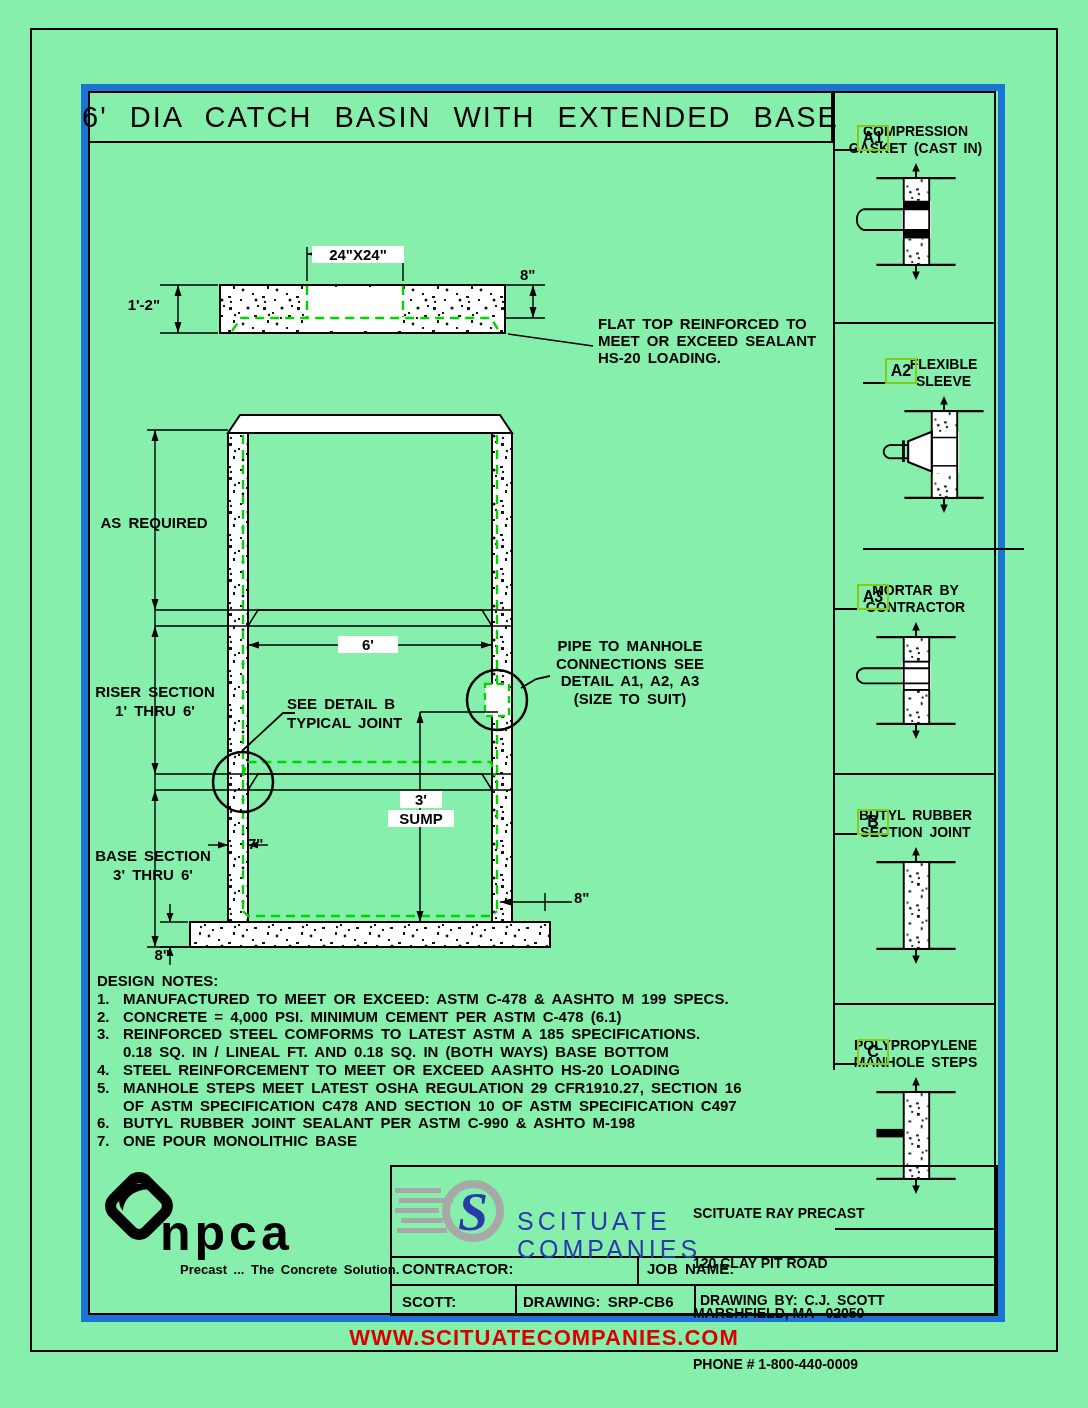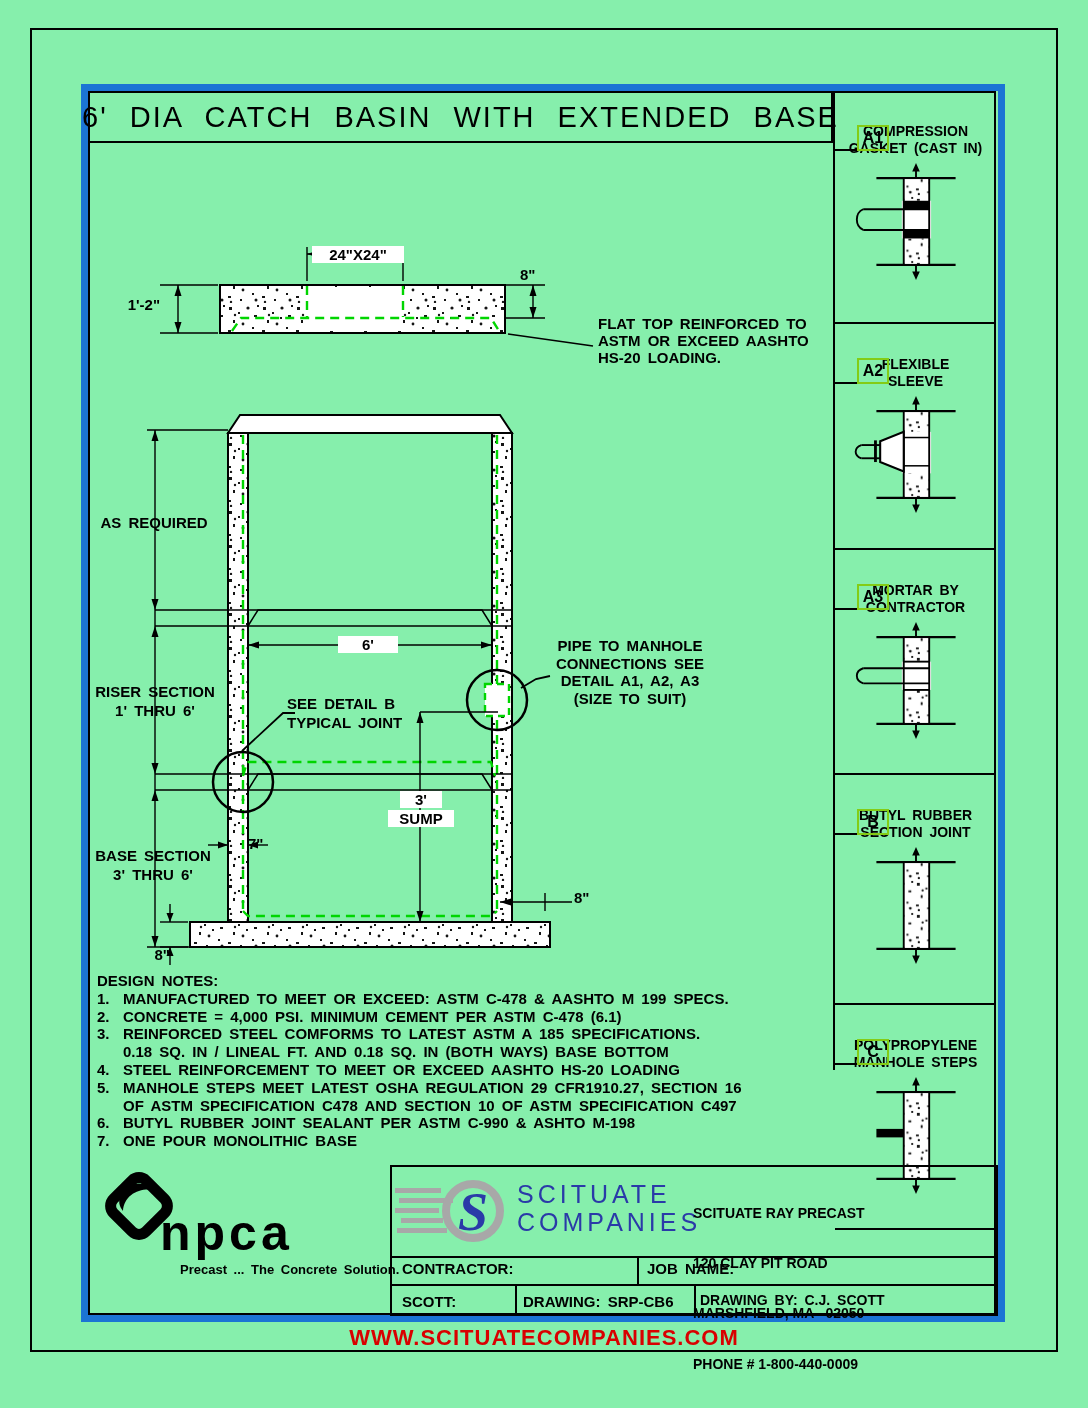--- a/index.html
+++ b/index.html
@@ -30,21 +30,21 @@
   .spec div{border-left:2px solid #000;border-top:2px solid #000;display:flex;align-items:center;
             padding:0 3px;box-sizing:border-box;white-space:nowrap;overflow:hidden;}
   .spec div:nth-child(4n+1){border-left:none;}
   .spec div:nth-child(-n+4){border-top:none;}
   .tblock{left:390px;top:1165px;width:608px;height:151px;border:2px solid #000;box-sizing:border-box;}
   .tb-h1{position:absolute;left:0;top:89px;width:100%;height:2px;background:#000;}
   .tb-h2{position:absolute;left:0;top:117px;width:100%;height:2px;background:#000;}
   .tb-v1{position:absolute;left:245px;top:89px;width:2px;height:28px;background:#000;}
   .tb-v2{position:absolute;left:123px;top:117px;width:2px;height:32px;background:#000;}
   .tb-v3{position:absolute;left:302px;top:117px;width:2px;height:32px;background:#000;}
-  .brand{color:#2a3aa8;font-size:25px;letter-spacing:4px;white-space:nowrap;}
+  .brand{color:#2a3aa8;font-size:25px;letter-spacing:4px;white-space:nowrap;margin-top:27px;}
   .addr{font-size:14px;font-weight:bold;line-height:16.8px;white-space:pre;}
   .website{left:144px;top:1325px;width:800px;text-align:center;color:#d90000;
            font-size:22px;font-weight:bold;letter-spacing:1px;}
   svg{display:block;}
   svg line,svg polyline,svg polygon,svg path,svg rect,svg circle{vector-effect:none;}
   .gd{stroke:#00d500;stroke-dasharray:9 6;stroke-width:2.4;fill:none;}
 </style>
 </head>
 <body>
 
@@ -188,21 +188,21 @@
     <line x1="410" y1="667" x2="482" y2="667" stroke="#000" stroke-width="1.4"></line>
     <polygon points="410,667 421,663.5 421,670.5"></polygon>
     <line x1="455" y1="658" x2="455" y2="676" stroke="#000" stroke-width="1.4"></line>
   </svg>
 
   <div class="abs cad wbg" style="left:312px;top:246px;width:86px;text-align:center;font-size:15px;">24"X24"</div>
   <div class="abs cad" style="left:520px;top:266px;width:34px;font-size:15px;">8"</div>
   <div class="abs cad" style="left:96px;top:296px;width:64px;text-align:right;font-size:15px;">1'-2"</div>
   <div class="abs cad" style="left:598px;top:315px;font-size:15px;line-height:17px;">
     <div>FLAT TOP REINFORCED TO</div>
-    <div>ASTM OR EXCEED AASHTO</div>
+    <div>MEET OR EXCEED SEALANT</div>
     <div>HS-20 LOADING.</div>
   </div>
   <div class="abs cad" style="left:94px;top:514px;width:120px;text-align:center;font-size:15px;">AS REQUIRED</div>
   <div class="abs cad" style="left:92px;top:682px;width:126px;text-align:center;font-size:15px;line-height:19px;">
     <div>RISER SECTION</div>
     <div>1' THRU 6'</div>
   </div>
   <div class="abs cad" style="left:90px;top:846px;width:126px;text-align:center;font-size:15px;line-height:19px;">
     <div>BASE SECTION</div>
     <div>3' THRU 6'</div>
@@ -266,21 +266,21 @@
         <rect x="55" y="40" width="31" height="40" fill="#ffffff"></rect>
         <rect x="57" y="40" width="27" height="9" fill="#000"></rect>
           <rect x="57" y="71" width="27" height="9" fill="#000"></rect>
         <rect x="57" y="16" width="27" height="92" fill="none" stroke="#000" stroke-width="2"></rect>
         <line x1="14" y1="49" x2="84" y2="49" stroke="#000" stroke-width="2"></line>
         <line x1="14" y1="71" x2="84" y2="71" stroke="#000" stroke-width="2"></line>
         <path d="M14,49 c-9,4 -9,18 0,22" fill="none" stroke="#000" stroke-width="2"></path>
       </svg>
     </div>
 
-    <div class="panel" style="height:194px;">
+    <div class="panel" style="height:194px;margin-left:28px;">
       <div class="plabel">A2</div>
       <div class="plabel-line"></div>
       <div class="ptitle">
         <div>FLEXIBLE</div>
           <div>SLEEVE</div>
       </div>
       <svg class="psketch" width="132" height="117" viewBox="0 0 140 124">
           <defs>
             <pattern id="spk2" width="34" height="34" patternUnits="userSpaceOnUse">
               <rect width="34" height="34" fill="#ffffff"></rect>

